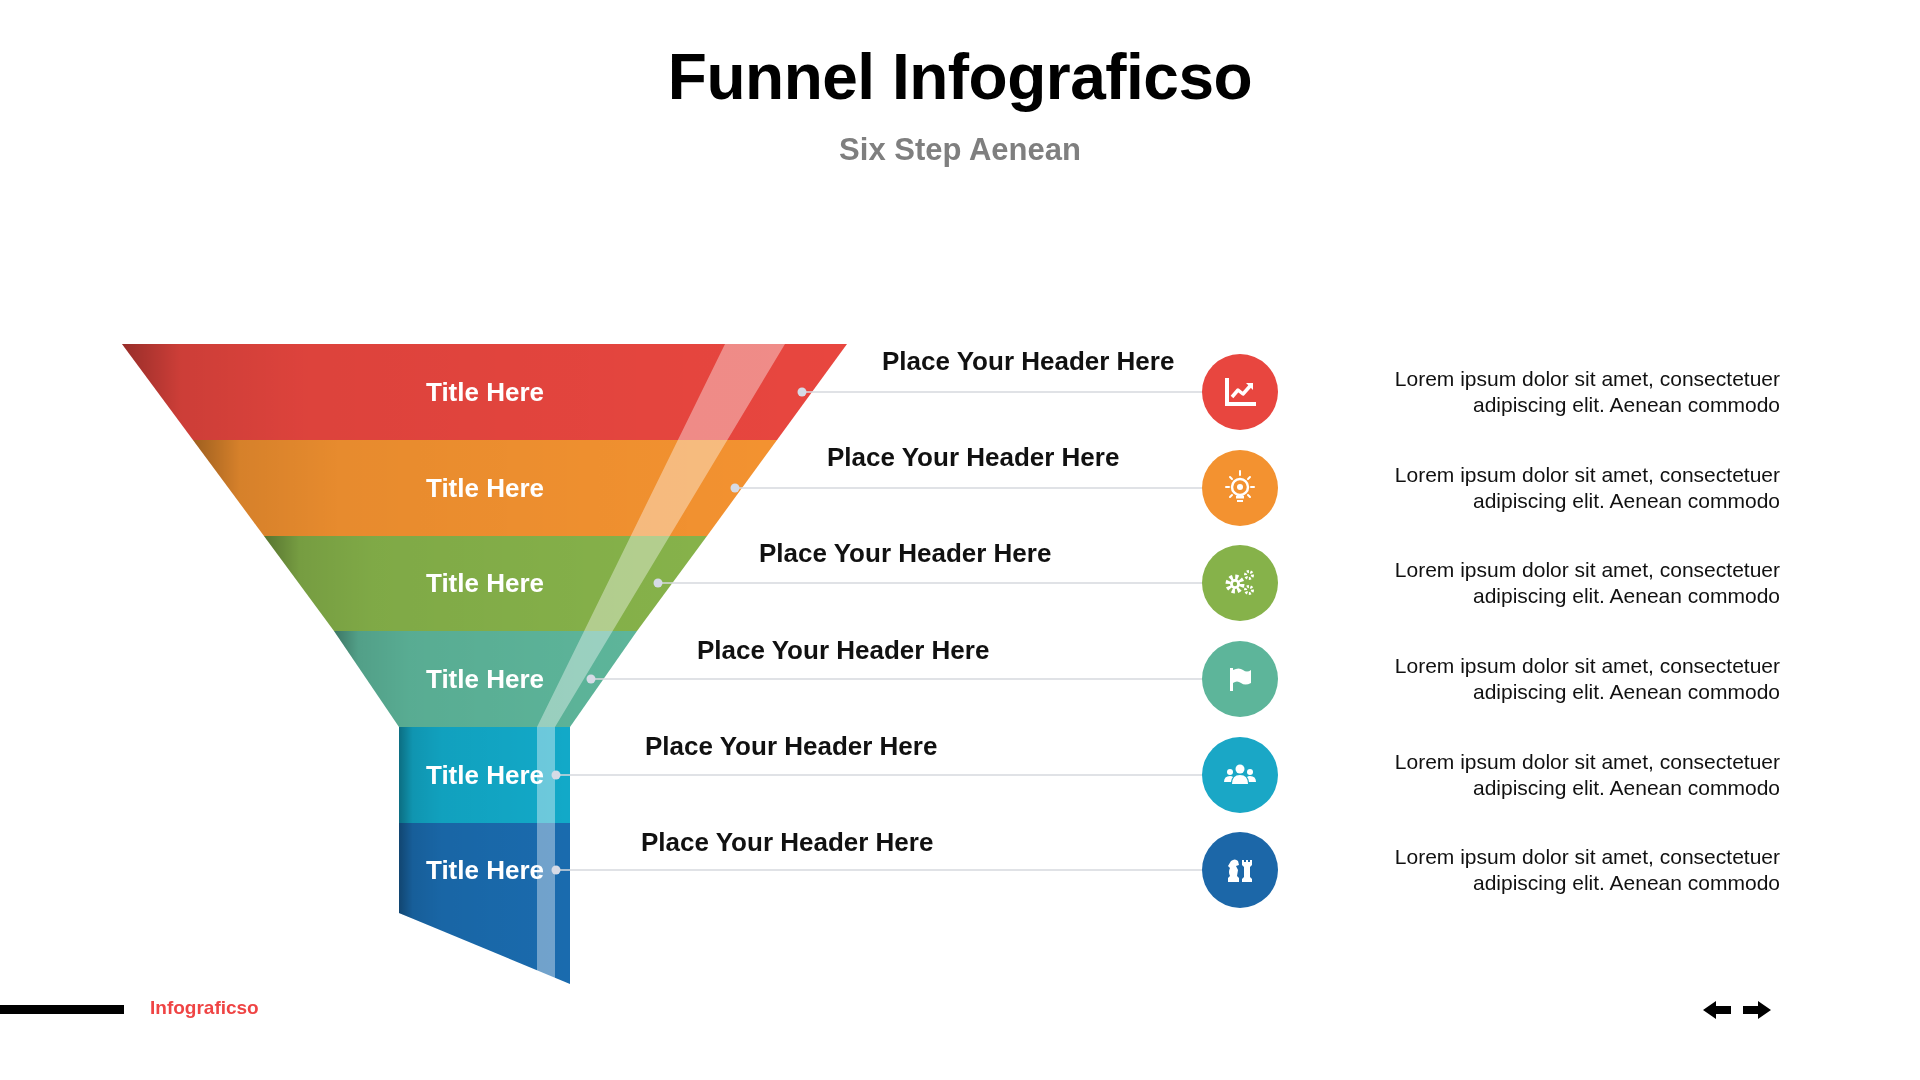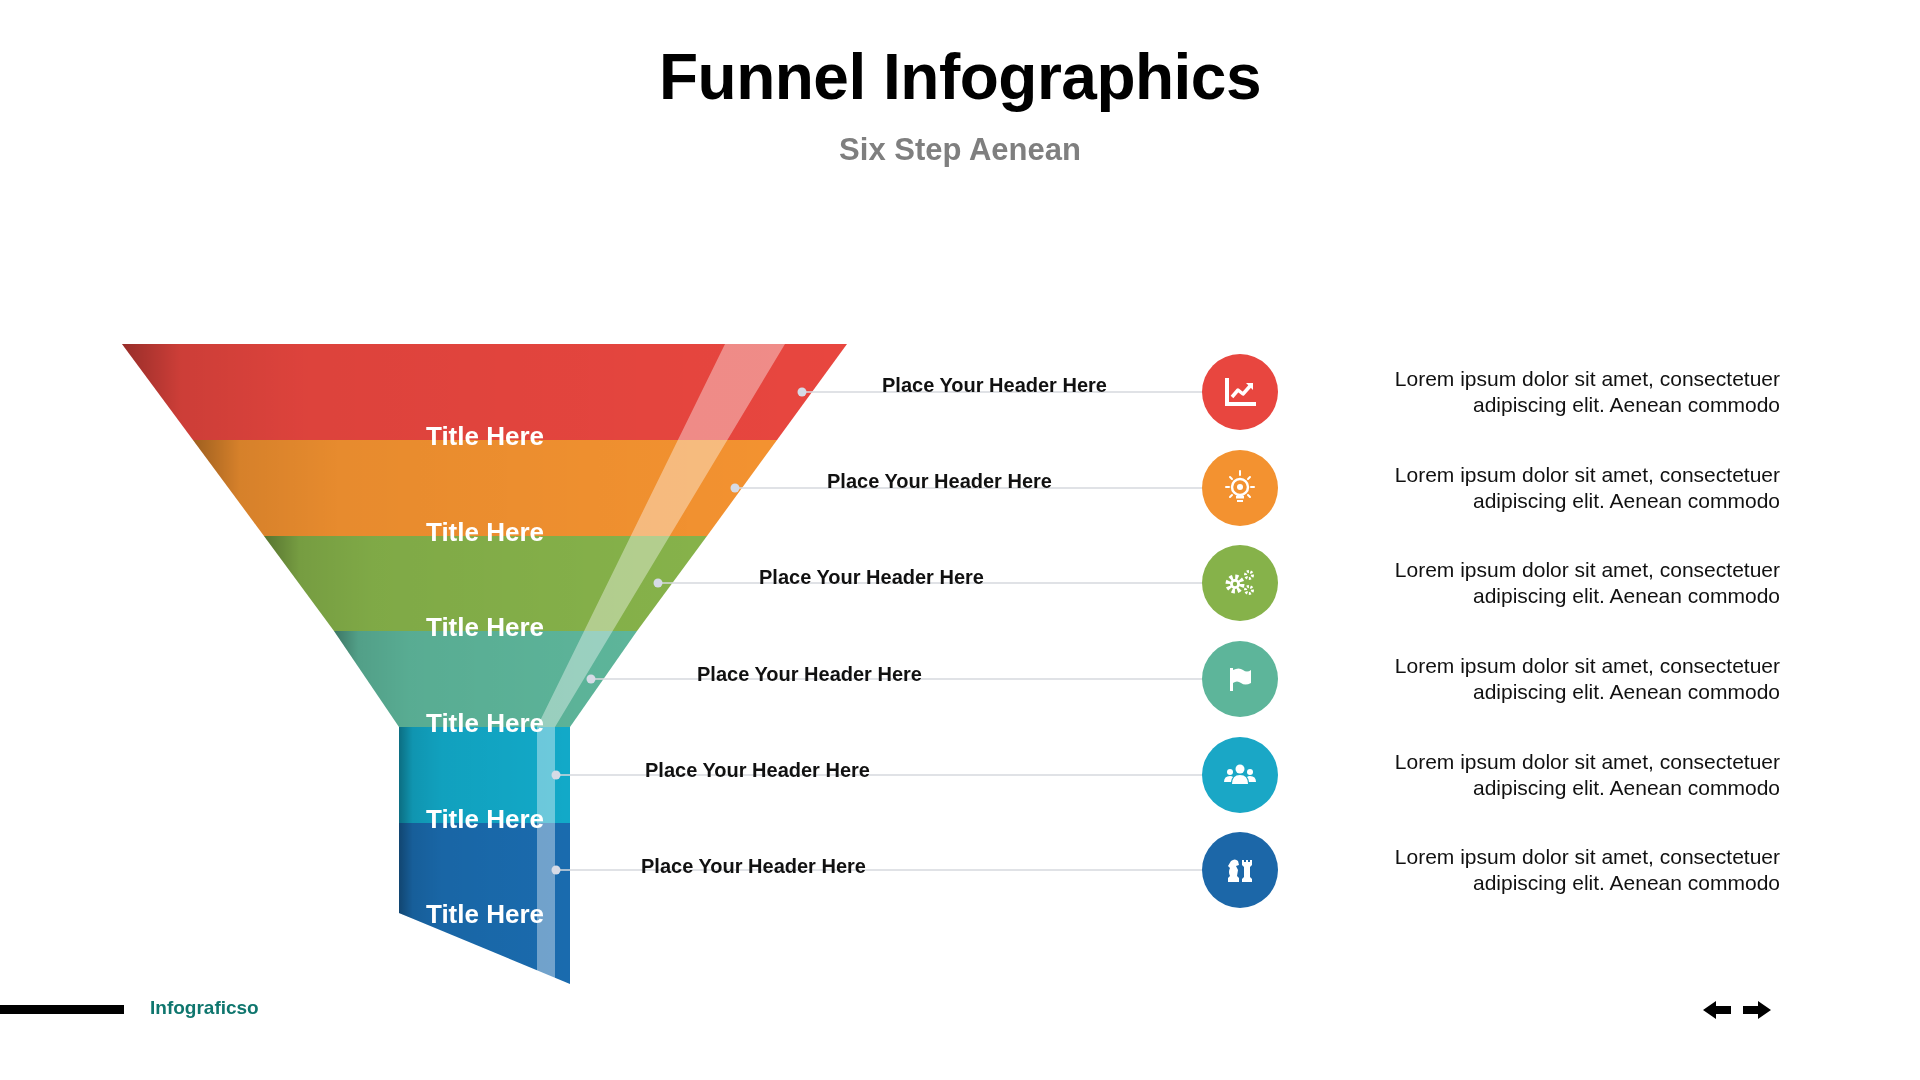--- a/index.html
+++ b/index.html
@@ -1,32 +1,32 @@
 <!DOCTYPE html>
 <html><head>
 <meta charset="utf-8">
 <style>
   html, body { margin:0; padding:0; }
   body { width:1920px; height:1080px; background:#ffffff; position:relative; overflow:hidden; font-family:"Liberation Sans", "DejaVu Sans", sans-serif; }
   .title { position:absolute; left:0; width:1920px; top:40px; text-align:center; font-size:64px; font-weight:bold; color:#000; letter-spacing:-0.5px; }
   .subtitle { position:absolute; left:0; width:1920px; top:132px; text-align:center; font-size:31px; font-weight:bold; color:#7f7f7f; }
   svg.funnel { position:absolute; left:0; top:0; }
-  .band-title { position:absolute; width:240px; text-align:center; color:#fff; font-size:26px; font-weight:bold; transform:translateY(-50%);margin-top:44px; }
-  .row-header { position:absolute; font-size:20px; font-weight:bold; color:#111; white-space:nowrap; transform:translateY(-50%);margin-top:24px; }
+  .band-title { position:absolute; width:240px; text-align:center; color:#fff; font-size:26px; font-weight:bold; transform:translateY(-50%); }
+  .row-header { position:absolute; font-size:26px; font-weight:bold; color:#111; white-space:nowrap; transform:translateY(-50%); }
   .row-desc { position:absolute; left:1360px; width:420px; font-size:21px; line-height:26px; color:#111; transform:translateY(-50%);text-align:right; }
   .circle { position:absolute; width:76px; height:76px; border-radius:50%; display:flex; align-items:center; justify-content:center; transform:translate(-50%,-50%); }
   .circle svg { width:40px; height:40px; }
   .footer-bar { position:absolute; left:0; top:1005px; width:124px; height:9px; background:#000; }
-  .footer-brand { position:absolute; left:150px; top:997px; font-size:19px; font-weight:bold; color:#0f766e; }
+  .footer-brand { position:absolute; left:150px; top:997px; font-size:19px; font-weight:bold; color:#ef4444; }
   .nav { position:absolute; top:998px; width:30px; height:24px; cursor:pointer; }
 </style>
 </head>
 <body>
 
-<div class="title">Funnel Infographics</div>
+<div class="title">Funnel Infograficso</div>
 <div class="subtitle">Six Step Aenean</div>
 
 <svg class="funnel" width="1920" height="1080">
   <defs>
     <linearGradient id="shadeL" x1="0" y1="0" x2="1" y2="0">
       <stop offset="0" stop-color="#000" stop-opacity="0.35"></stop>
       <stop offset="0.08" stop-color="#000" stop-opacity="0.12"></stop>
       <stop offset="0.25" stop-color="#000" stop-opacity="0.05"></stop>
       <stop offset="1" stop-color="#000" stop-opacity="0"></stop>
     </linearGradient>

